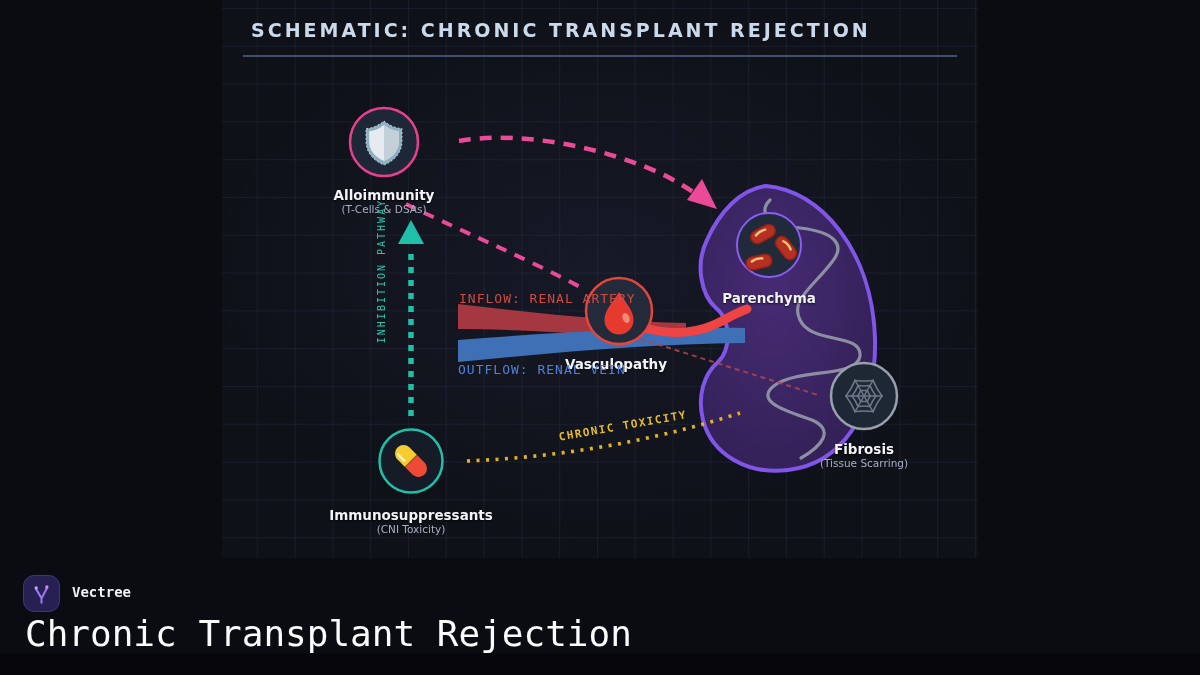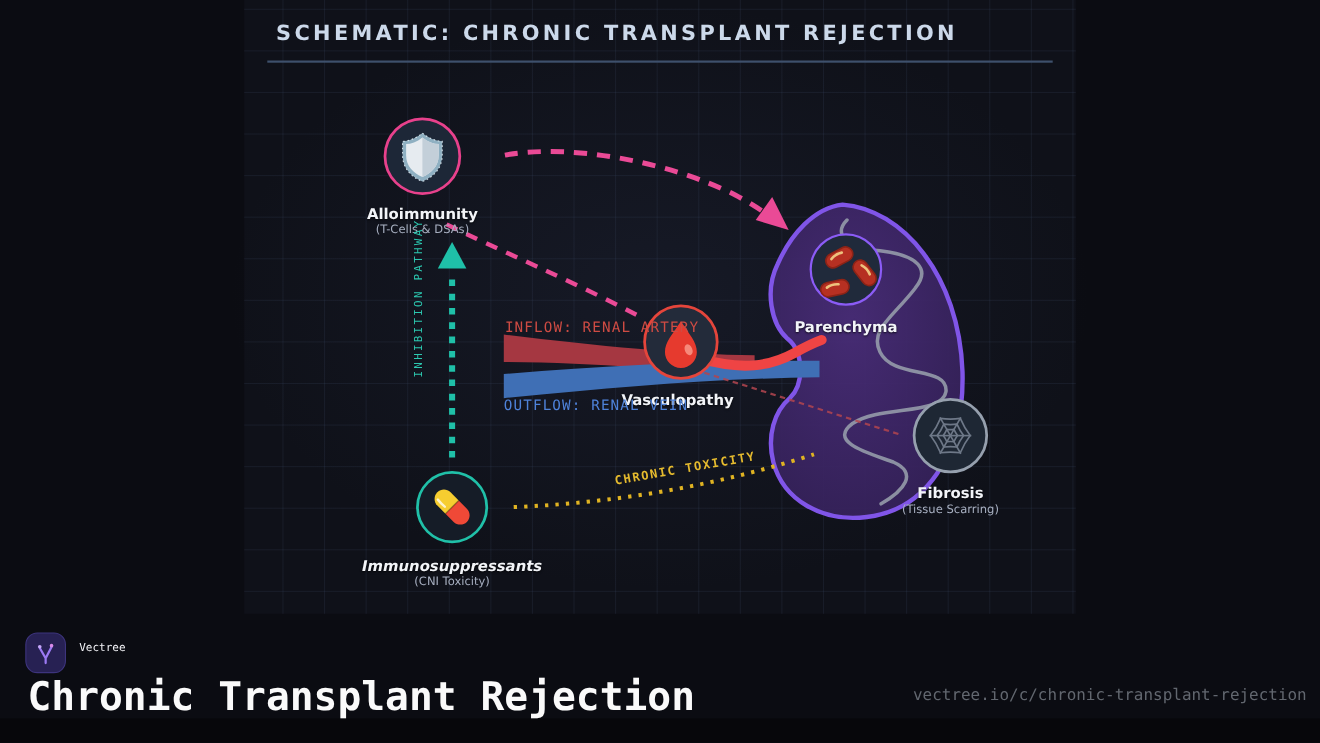--- a/index.html
+++ b/index.html
@@ -24,22 +24,22 @@
   .mono{font-family:"DejaVu Sans Mono",monospace;}
   .flow-label{font-size:13px;letter-spacing:1px;white-space:nowrap;}
   .inflow{color:#ce4b43;}
   .outflow{color:#4e82d9;}
   .inhibition{left:381px;top:271px;color:#2cc8b0;font-size:10px;letter-spacing:2px;
     transform:translate(-50%,-50%) rotate(-90deg);white-space:nowrap;}
   .toxicity{left:623px;top:426px;color:#e6bb2e;font-size:11px;font-weight:700;letter-spacing:1.5px;
     transform:translate(-50%,-50%) rotate(-10deg);white-space:nowrap;}
   .brand-logo{left:23px;top:575px;width:37px;height:37px;border-radius:11px;
     background:#272153;border:1px solid #3d347d;box-sizing:border-box;}
-  .brand-name{left:72px;top:584px;font-size:10px;font-weight:400;color:#f2f2f6;}
-  .footer-title{left:25px;top:613px;margin:0;font-size:36px;font-weight:700;color:#fafafa;white-space:nowrap;}
+  .brand-name{left:72px;top:584px;font-size:14px;font-weight:700;color:#f2f2f6;}
+  .footer-title{left:25px;top:613px;margin:0;font-size:36px;font-weight:400;color:#fafafa;white-space:nowrap;}
   .footer-url{left:830px;top:624px;font-size:14.5px;color:#62676f;white-space:nowrap;}
 </style>
 </head>
 <body>
 
 <div class="canvas">
 
   <div class="grid-panel abs"></div>
   <div class="glow abs"></div>
   <div class="bottom-strip abs"></div>
@@ -153,21 +153,21 @@
       </g>
     </g>
   </svg>
 
   <h1 class="abs schematic-title">SCHEMATIC: CHRONIC TRANSPLANT REJECTION</h1>
   <div class="abs title-underline"></div>
 
   <div class="abs node-label" style="left:384px;top:187px;">Alloimmunity</div>
   <div class="abs node-sublabel" style="left:384px;top:203px;">(T-Cells &amp; DSAs)</div>
 
-  <div class="abs node-label" style="left:411px;top:507px;font-style:italic;">Immunosuppressants</div>
+  <div class="abs node-label" style="left:411px;top:507px;">Immunosuppressants</div>
   <div class="abs node-sublabel" style="left:411px;top:523px;">(CNI Toxicity)</div>
 
   <div class="abs node-label" style="left:616px;top:356px;">Vasculopathy</div>
   <div class="abs node-label" style="left:769px;top:290px;">Parenchyma</div>
 
   <div class="abs node-label" style="left:864px;top:441px;">Fibrosis</div>
   <div class="abs node-sublabel" style="left:864px;top:457px;">(Tissue Scarring)</div>
 
   <div class="abs mono flow-label inflow" style="left:459px;top:291px;text-align:right;">INFLOW: RENAL ARTERY</div>
   <div class="abs mono flow-label outflow" style="left:458px;top:362px;">OUTFLOW: RENAL VEIN</div>
@@ -176,15 +176,14 @@
 
   <div class="abs brand-logo">
     <svg width="35" height="35" viewBox="0 0 36 36">
       <path d="M12.5,13.5 L18,23 L23.5,12.5 M18,23 L18,27.5" fill="none" stroke="#9b79f3" stroke-width="2.1" stroke-linecap="round" stroke-linejoin="round"></path>
       <circle cx="12.5" cy="12.3" r="1.7" fill="#c4a7f8"></circle>
       <circle cx="23.5" cy="11.3" r="1.7" fill="#d88ae8"></circle>
     </svg>
   </div>
   <div class="abs mono brand-name">Vectree</div>
   <h2 class="abs mono footer-title">Chronic Transplant Rejection</h2>
-  <div class="abs mono footer-url">vectree.io/c/chronic-transplant-rejection</div>
 
 </div>
 
 </body></html>

